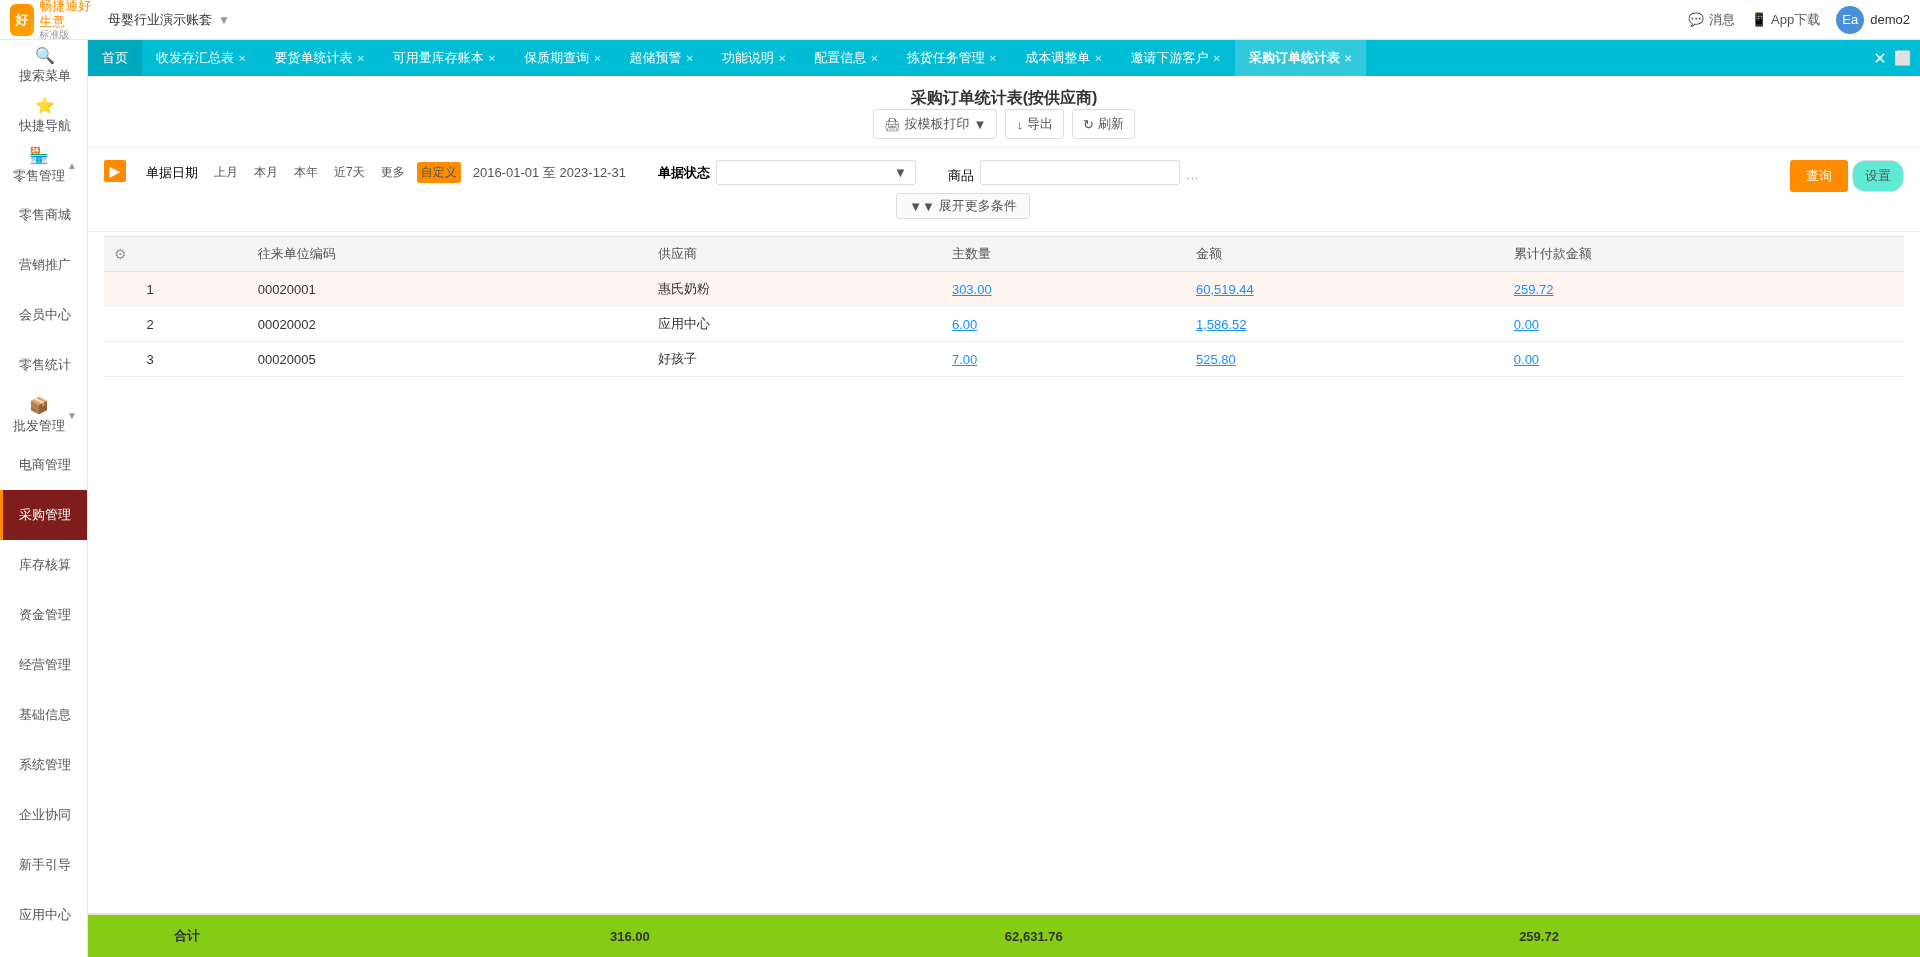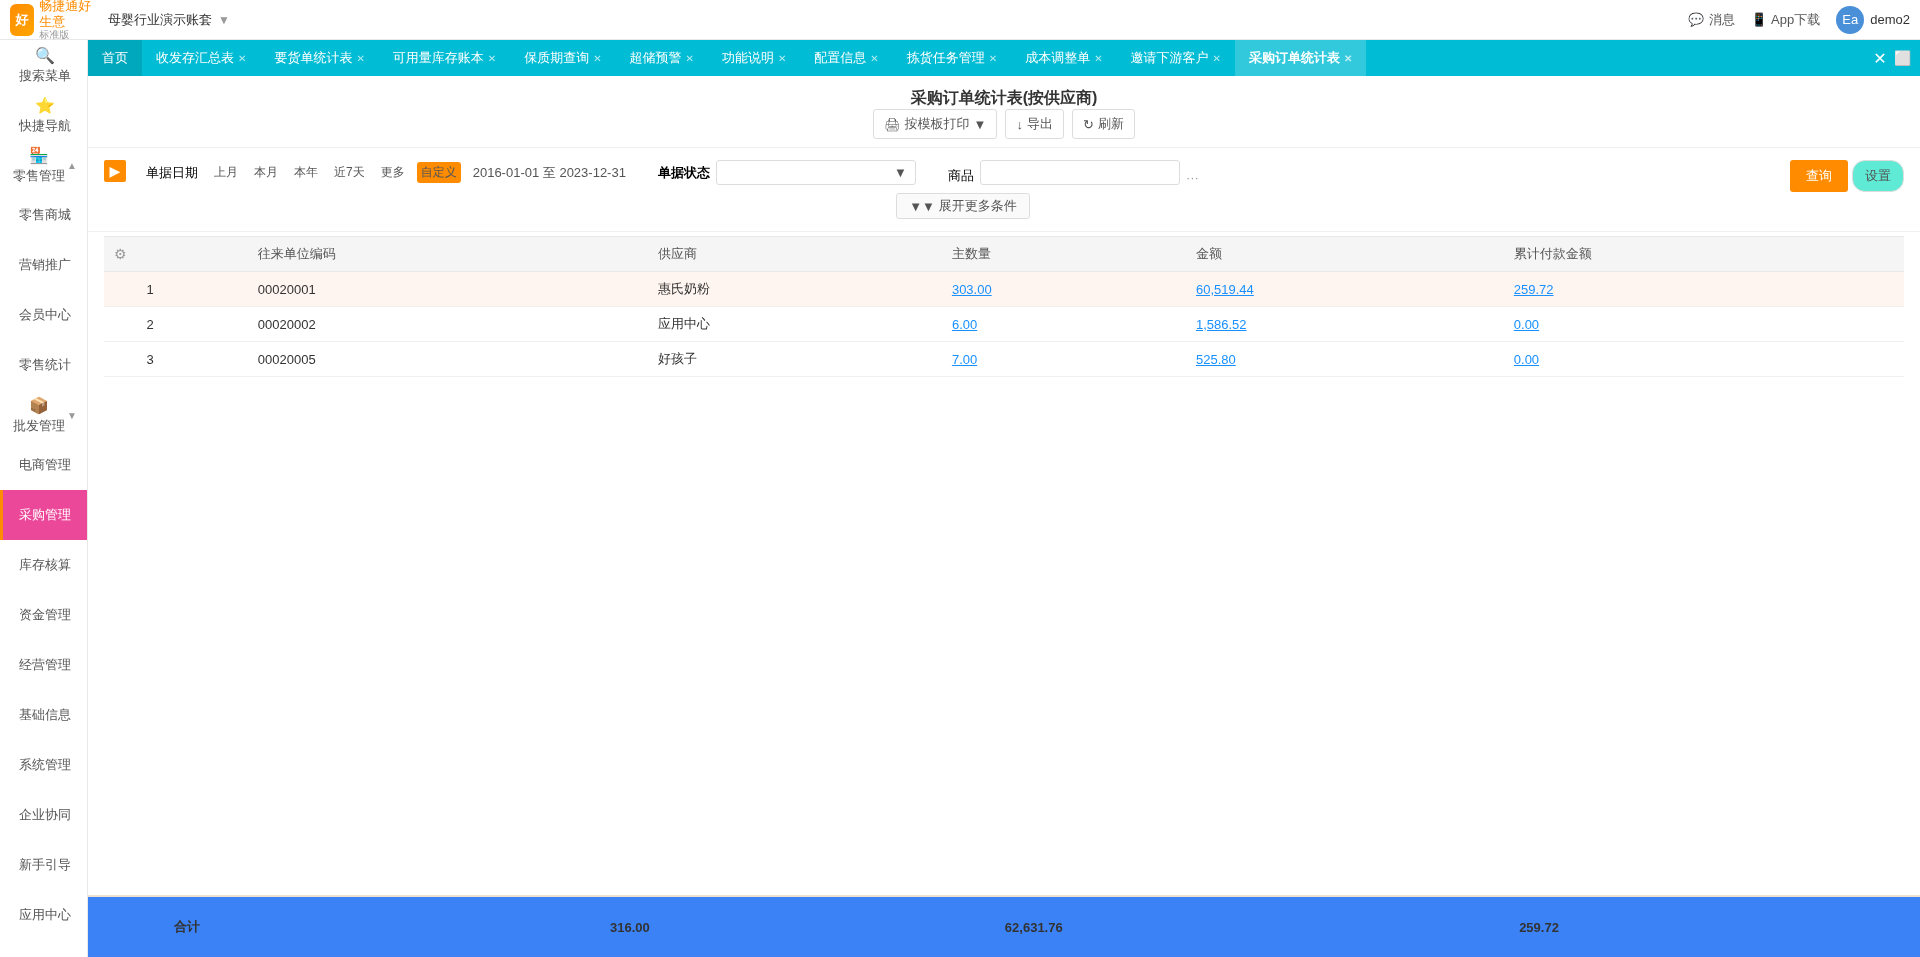--- a/index.html
+++ b/index.html
@@ -17,21 +17,21 @@
     .top-bar-right .app { display: flex; align-items: center; gap: 4px; color: #555; cursor: pointer; font-size: 13px; }
     .user-avatar { width: 28px; height: 28px; border-radius: 50%; background: #4a90d9; display: flex; align-items: center; justify-content: center; color: white; font-size: 12px; }
     .user-name { color: #333; font-size: 13px; cursor: pointer; }
 
     
     .main-layout { display: flex; flex: 1; overflow: hidden; }
 
     
     .sidebar { width: 88px; background: #fff; border-right: 1px solid #e8e8e8; display: flex; flex-direction: column; overflow-y: auto; }
     .sidebar-item { display: flex; flex-direction: column; align-items: center; justify-content: center; padding: 10px 4px; cursor: pointer; color: #555; font-size: 12px; gap: 2px; border-left: 3px solid transparent; min-height: 50px; }
-    .sidebar-item.active { background: #ec4899; color: #fff; border-left-color: #ff8c00; }
+    .sidebar-item.active { background: #7f1d1d; color: #fff; border-left-color: #ff8c00; }
     .sidebar-item .icon { font-size: 16px; }
 
     
     .content-area { flex: 1; display: flex; flex-direction: column; overflow: hidden; }
 
     
     .page-content { flex: 1; overflow-y: auto; background: #fff; padding: 0; }
 
     
     .page-header { display: flex; align-items: center; justify-content: space-between; padding: 12px 16px 8px; border-bottom: 1px solid #f0f0f0; flex-direction: column; }
@@ -343,21 +343,21 @@
               <td>好孩子</td>
               <td><span class="link-value">7.00</span></td>
               <td><span class="link-value">525.80</span></td>
               <td><span class="link-value">0.00</span></td>
             </tr>
           </tbody>
         </table>
       </div>
     </div>
 
-    <div style="background:#3b82f6;padding:13px 16px;border-top:2px solid #f0e0d0;flex-shrink:0;">
+    <div style="background:#84cc16;padding:4px 16px;border-top:2px solid #f0e0d0;flex-shrink:0;">
       <table style="width:100%;border-collapse:collapse;">
         <tbody>
             <tr>
           <td style="width:30px;padding:8px 10px;"></td>
           <td style="padding:8px 10px;color:#999;width:30px;"></td>
           <td style="padding:8px 10px;font-weight:bold;color:#333;">合计</td>
           <td style="padding:8px 10px;"></td>
           <td style="padding:8px 10px;font-weight:bold;color:#333;">316.00</td>
           <td style="padding:8px 10px;font-weight:bold;color:#333;">62,631.76</td>
           <td style="padding:8px 10px;font-weight:bold;color:#333;">259.72</td>

